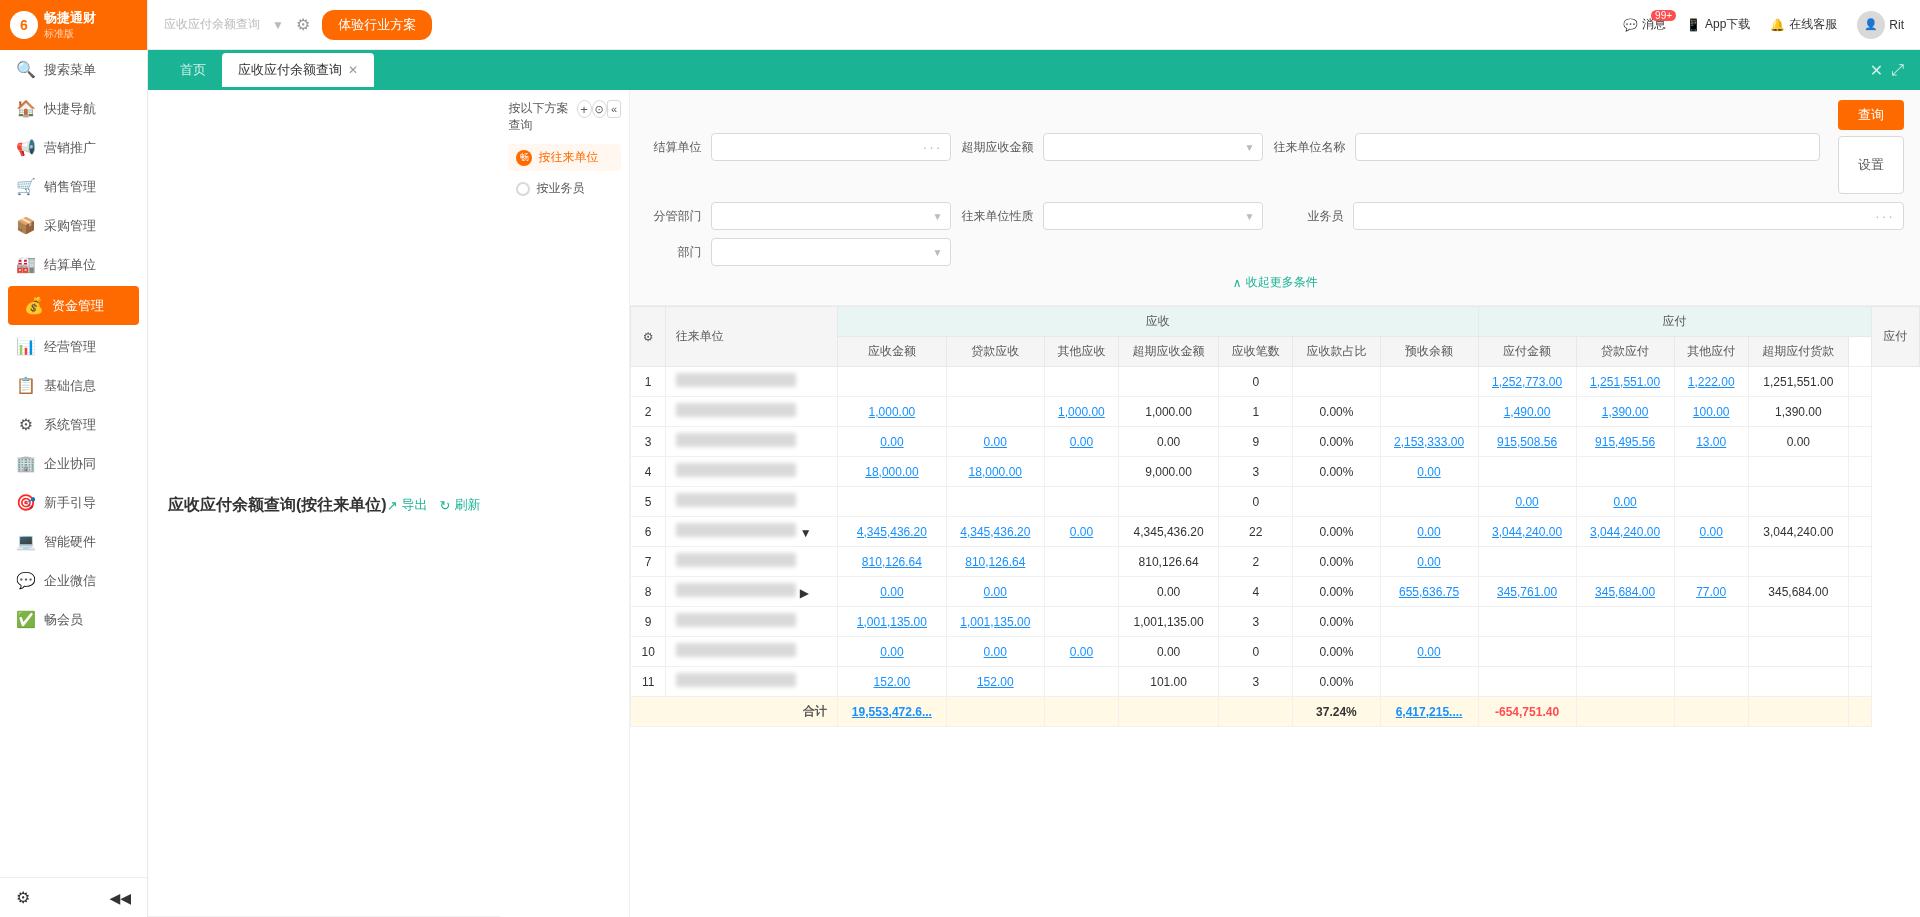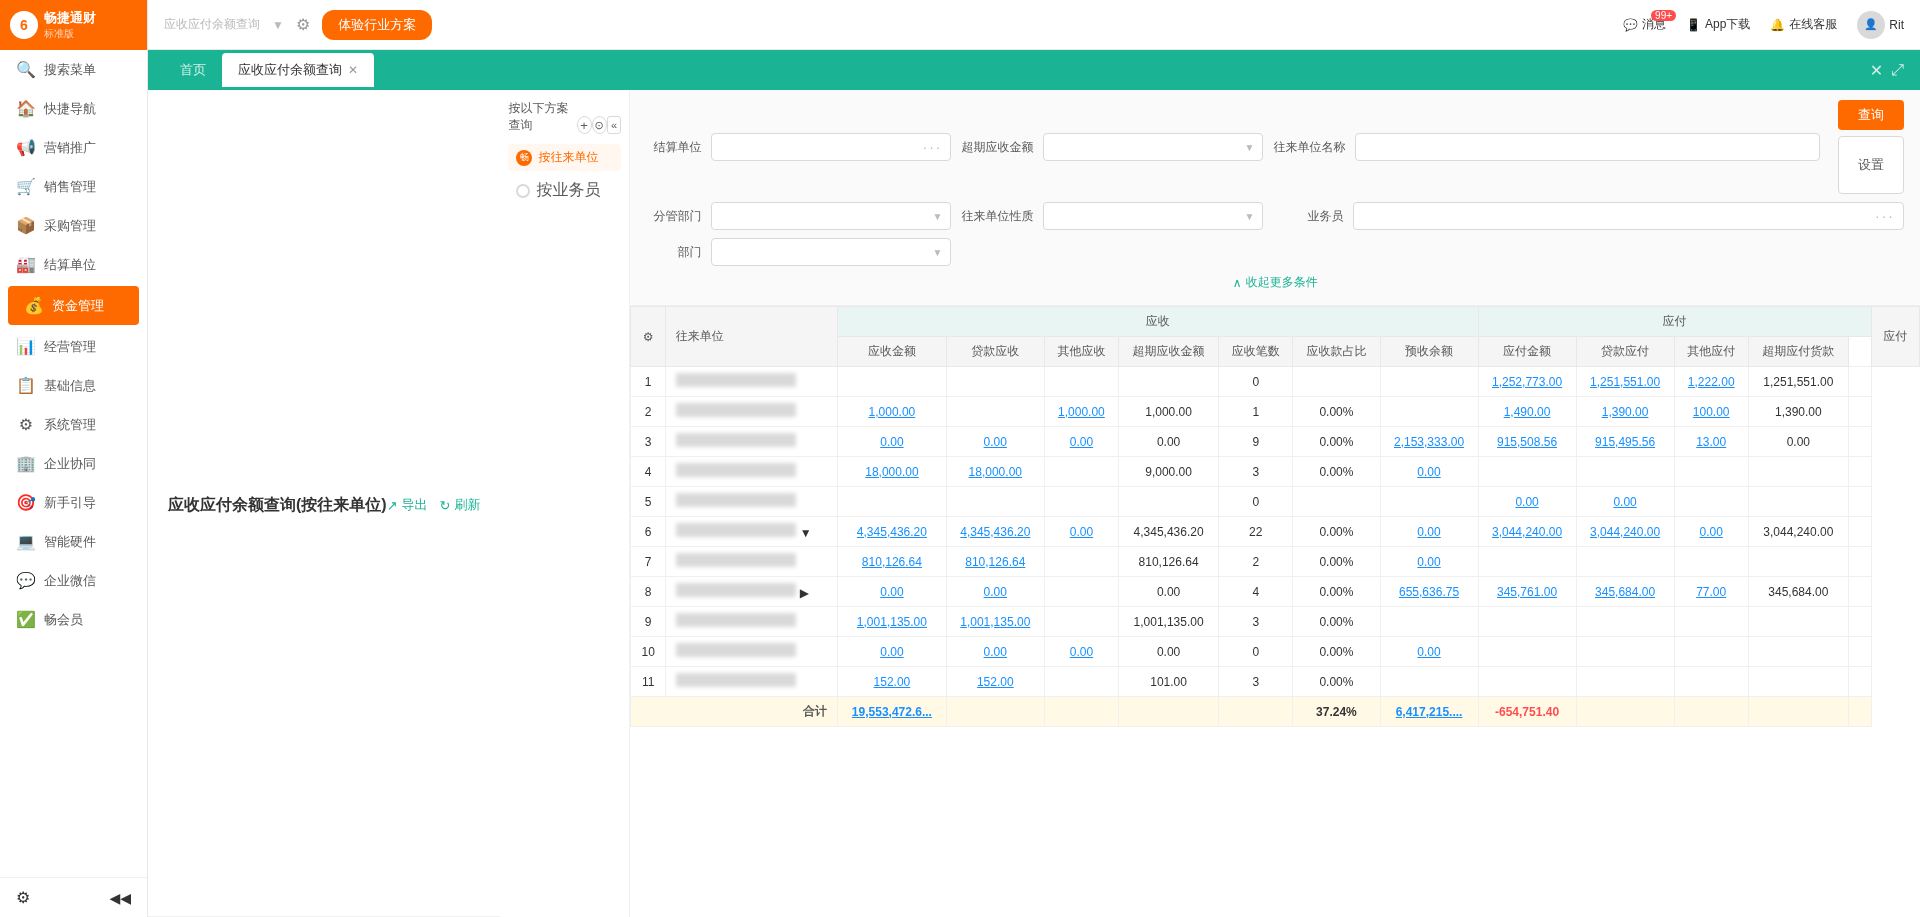--- a/index.html
+++ b/index.html
@@ -238,31 +238,31 @@
         <span style="color:#1ab394;font-size:13px;cursor:pointer;display:flex;align-items:center;gap:4px;">
           <span>↻</span>
           <span>刷新</span>
         </span>
       </div>
     </div>
 
     <div style="display:flex;flex:1;overflow:hidden;">
 
       <div style="width:130px;background:#fff;border-right:1px solid #f0f0f0;padding:10px 8px;flex-shrink:0;">
-        <div style="display:flex;align-items:flex-end;gap:0;font-size:12px;color:#595959;margin-bottom:10px;">
+        <div style="display:flex;align-items:flex-start;gap:0;font-size:12px;color:#595959;margin-bottom:10px;">
           <span>按以下方案查询</span>
           <span style="width:18px;height:18px;border:1px solid #d9d9d9;border-radius:50%;display:inline-flex;align-items:center;justify-content:center;cursor:pointer;font-size:13px;color:#595959;">+</span>
           <span style="width:18px;height:18px;border:1px solid #d9d9d9;border-radius:50%;display:inline-flex;align-items:center;justify-content:center;cursor:pointer;font-size:11px;color:#595959;">⊙</span>
           <span style="width:18px;height:18px;border:1px solid #d9d9d9;border-radius:3px;display:inline-flex;align-items:center;justify-content:center;cursor:pointer;font-size:11px;color:#595959;">«</span>
         </div>
         <div style="display:flex;align-items:center;gap:6px;padding:5px 8px;border-radius:4px;background:#fff7f0;color:#ff6a00;font-size:12px;cursor:pointer;margin-bottom:4px;">
           <span style="width:16px;height:16px;border-radius:50%;background:#ff6a00;display:inline-flex;align-items:center;justify-content:center;color:#fff;font-size:9px;flex-shrink:0;">畅</span>
           <span>按往来单位</span>
         </div>
-        <div style="display:flex;align-items:center;gap:6px;padding:5px 8px;color:#595959;font-size:16px;cursor:pointer;">
+        <div style="display:flex;align-items:center;gap:6px;padding:5px 8px;color:#595959;font-size:12px;cursor:pointer;">
           <span style="width:14px;height:14px;border-radius:50%;border:2px solid #d9d9d9;display:inline-flex;align-items:center;justify-content:center;flex-shrink:0;"></span>
           <span>按业务员</span>
         </div>
       </div>
 
       <div style="flex:1;display:flex;flex-direction:column;overflow:hidden;">
 
         <div style="padding:10px 16px;background:#fafafa;border-bottom:1px solid #f0f0f0;flex-shrink:0;">
 
           <div style="display:flex;align-items:center;gap:10px;margin-bottom:8px;">

